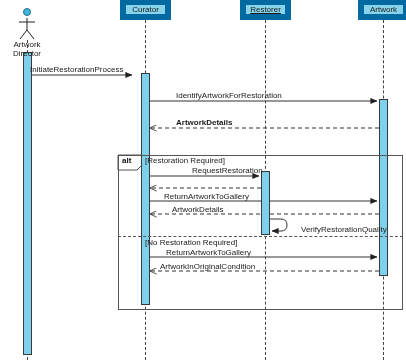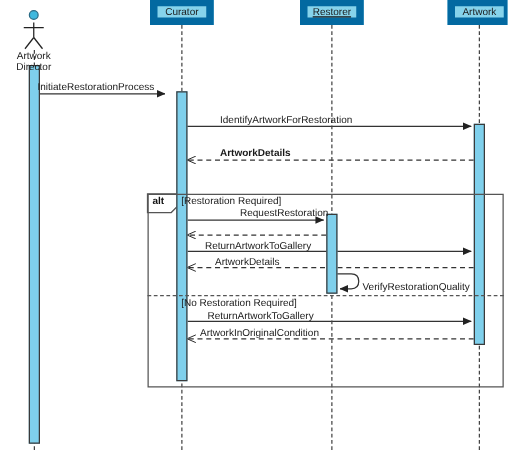--- a/index.html
+++ b/index.html
@@ -158,19 +158,19 @@
 
   <div class="msg-label" style="left:176px;top:118px;font-weight:bold;">ArtworkDetails</div>
 
   <div class="msg-label" style="left:172px;top:166px;padding-left:20px;">RequestRestoration</div>
 
 
   <div class="msg-label" style="left:164px;top:192px;">ReturnArtworkToGallery</div>
 
   <div class="msg-label" style="left:172px;top:205px;">ArtworkDetails</div>
 
-  <div class="msg-label" style="left:290px;top:225px;">VerifyRestorationQuality</div>
+  <div class="msg-label" style="left:301px;top:225px;">VerifyRestorationQuality</div>
 
   <div class="msg-label" style="left:166px;top:248px;">ReturnArtworkToGallery</div>
 
   <div class="msg-label" style="left:160px;top:262px;">ArtworkInOriginalCondition</div>
 
 </div>
 
 </body></html>

